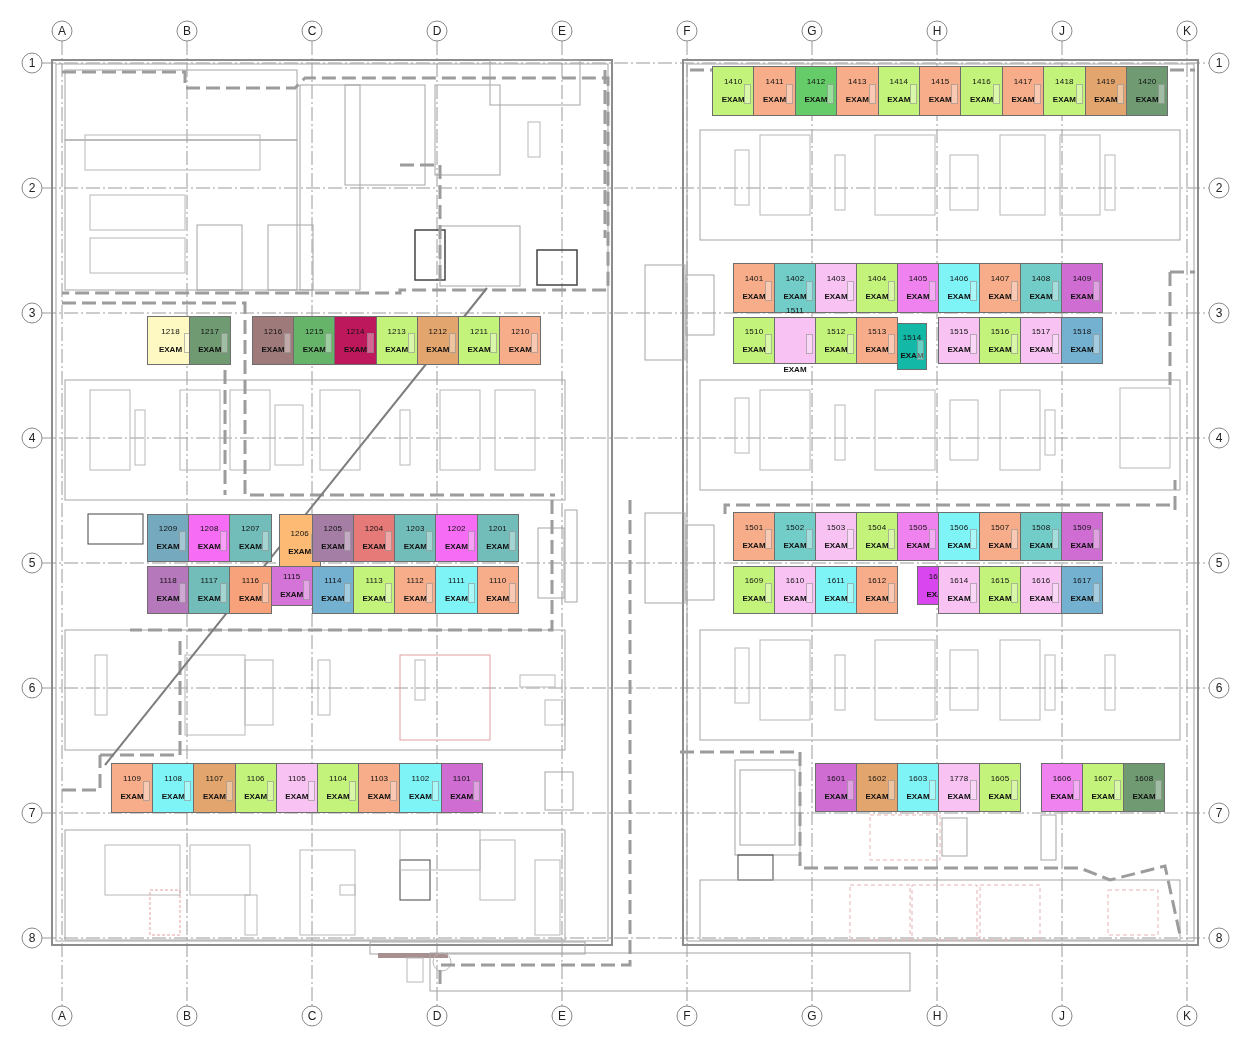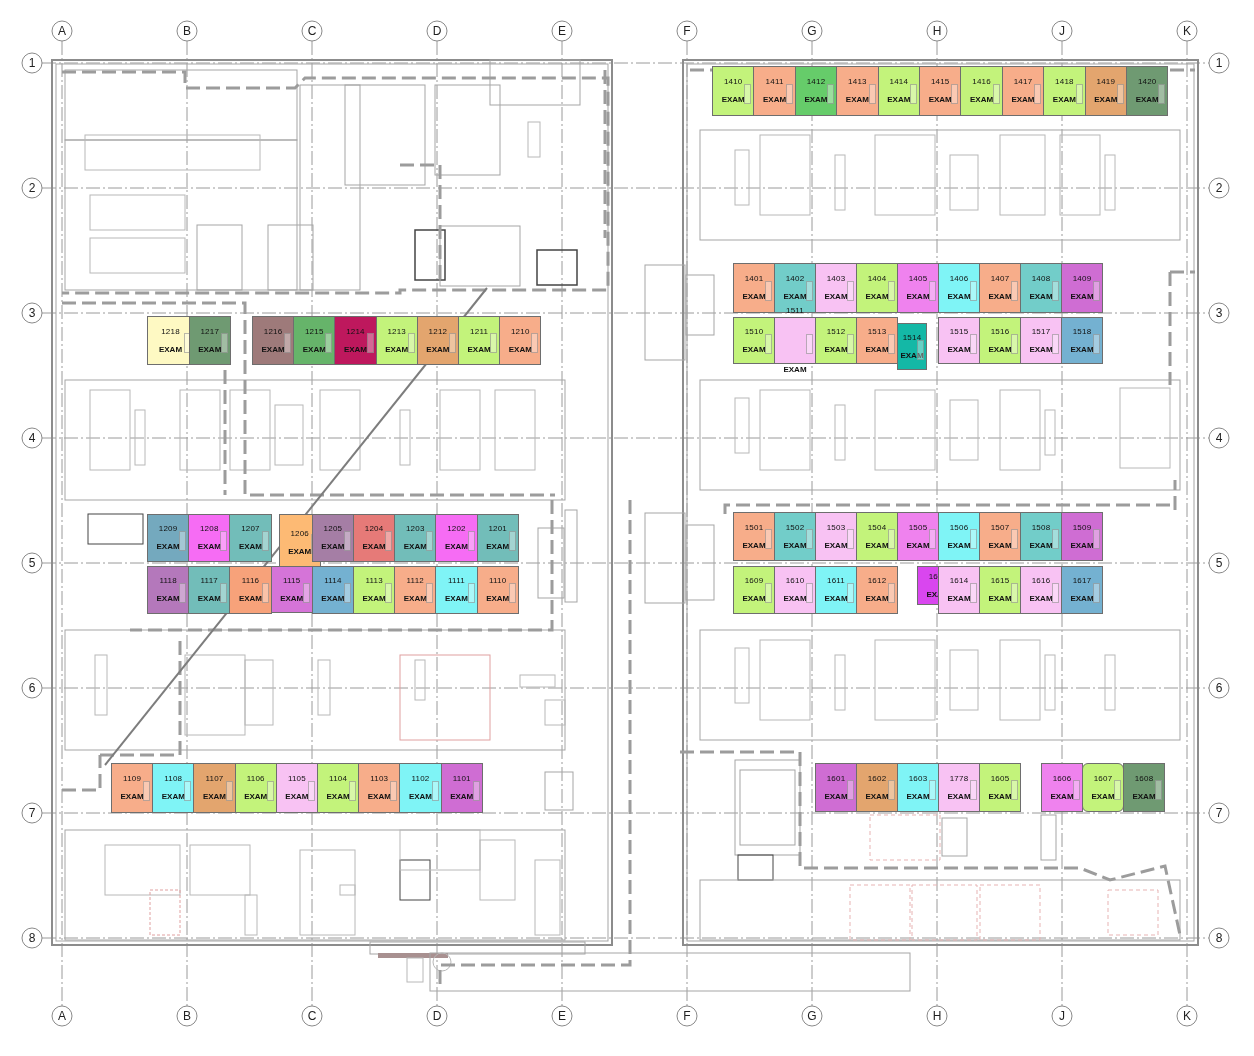--- a/index.html
+++ b/index.html
@@ -588,21 +588,21 @@
     <div class="room" style="left: 188.2px; top: 566px; width: 42.2px; height: 48px; background: rgb(114, 189, 185);">
       <div class="num">1117</div>
       <div class="lbl">EXAM</div>
       <div class="sink"></div>
     </div>
     <div class="room" style="left: 229.4px; top: 566px; width: 42.2px; height: 48px; background: rgb(247, 162, 122);">
       <div class="num">1116</div>
       <div class="lbl">EXAM</div>
       <div class="sink"></div>
     </div>
-    <div class="room" style="left: 270.6px; top: 566px; width: 42.2px; height: 47px; background: rgb(213, 116, 216);">
+    <div class="room" style="left: 270.6px; top: 566px; width: 42.2px; height: 40px; background: rgb(213, 116, 216);">
       <div class="num">1115</div>
       <div class="lbl">EXAM</div>
       <div class="sink"></div>
     </div>
     <div class="room" style="left: 311.8px; top: 566px; width: 42.2px; height: 48px; background: rgb(116, 177, 209);">
       <div class="num">1114</div>
       <div class="lbl">EXAM</div>
       <div class="sink"></div>
     </div>
     <div class="room" style="left: 353px; top: 566px; width: 42.2px; height: 48px; background: rgb(195, 243, 123);">
@@ -783,21 +783,21 @@
     <div class="room" style="left: 979px; top: 763px; width: 42px; height: 49px; background: rgb(195, 243, 123);">
       <div class="num">1605</div>
       <div class="lbl">EXAM</div>
       <div class="sink"></div>
     </div>
     <div class="room" style="left: 1041px; top: 763px; width: 42px; height: 49px; background: rgb(239, 130, 238);">
       <div class="num">1606</div>
       <div class="lbl">EXAM</div>
       <div class="sink"></div>
     </div>
-    <div class="room" style="left: 1082px; top: 763px; width: 42px; height: 49px; background: rgb(195, 243, 123); border-radius: 6px;">
+    <div class="room" style="left: 1082px; top: 763px; width: 42px; height: 49px; background: rgb(195, 243, 123);">
       <div class="num">1607</div>
       <div class="lbl">EXAM</div>
       <div class="sink"></div>
     </div>
     <div class="room" style="left: 1123px; top: 763px; width: 42px; height: 49px; background: rgb(111, 154, 114);">
       <div class="num">1608</div>
       <div class="lbl">EXAM</div>
       <div class="sink"></div>
     </div>
   </div>

